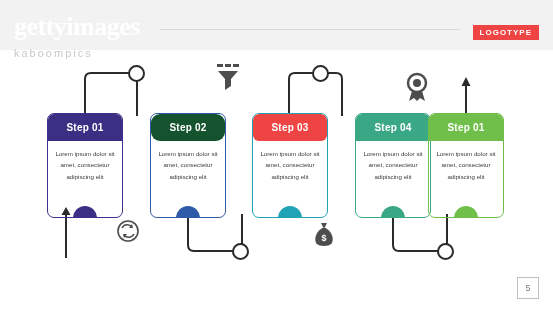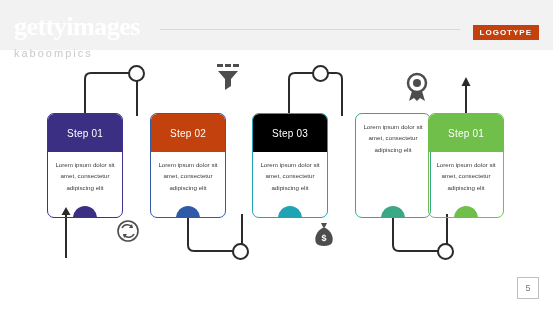--- a/index.html
+++ b/index.html
@@ -24,43 +24,43 @@
   }
   .wm-sub{
     position:absolute;left:14px;top:47px;
     font-size:11px;color:#c9c9c9;letter-spacing:2px;
   }
   .wm-line{
     position:absolute;left:160px;top:29px;width:300px;height:1px;background:#d8d8d8;
   }
   .logotype{
     position:absolute;right:14px;top:25px;
-    background:#c2410c;color:#ffffff;font-size:8px;font-weight:bold;
+    background:#ef4444;color:#ffffff;font-size:8px;font-weight:bold;
     letter-spacing:1px;padding:3px 7px;margin-left:46px;
   }
 
   
   .slide-num{
     position:absolute;right:14px;bottom:12px;
     width:20px;height:20px;border:1px solid #c0c0c0;
     display:flex;align-items:center;justify-content:center;
     font-size:9px;color:#7a7a7a;
   }
 
   
   svg.wires{position:absolute;left:0;top:0;width:553px;height:311px;}
 
   
   .card{
     position:absolute;width:76px;height:105px;border-radius:7px;
     box-sizing:border-box;overflow:hidden;
   }
   .card-head{
-    height:38px;display:flex;align-items:center;justify-content:center;
-    font-size:10px;font-weight:normal;color:#ffffff;letter-spacing:0.2px;
+    height:27px;display:flex;align-items:center;justify-content:center;
+    font-size:10px;font-weight:bold;color:#ffffff;letter-spacing:0.2px;
   }
   .card-body{
     height:79px;padding:7px 7px 0 7px;box-sizing:border-box;
     font-size:6.2px;line-height:1.85;color:#3b3b3b;text-align:center;
   }
   .card-notch{
     position:absolute;left:50%;bottom:-1px;transform:translateX(-50%);
     width:24px;height:12px;border-radius:12px 12px 0 0;
   }
 
@@ -133,32 +133,33 @@
     <text x="11" y="19" text-anchor="middle" font-size="9" fill="#ffffff" font-family="Liberation Sans, sans-serif" font-weight="bold">$</text>
   </svg>
 
   <div class="card" style="left:47px;top:113px;border:1.4px solid #3f2f8f;">
     <div class="card-head" style="background:#3b2f84;">Step 01</div>
     <div class="card-body">Lorem ipsum dolor sit amet, consectetur adipiscing elit</div>
     <div class="card-notch" style="background:#3b2f84;"></div>
   </div>
 
   <div class="card" style="left:150px;top:113px;border:1.4px solid #2f5aa8;">
-    <div class="card-head" style="background:#c2410c;">Step 02</div>
+    <div class="card-head" style="background:#14532d;border-radius:9px;">Step 02</div>
     <div class="card-body">Lorem ipsum dolor sit amet, consectetur adipiscing elit</div>
     <div class="card-notch" style="background:#2f5aa8;"></div>
   </div>
 
   <div class="card" style="left:252px;top:113px;border:1.4px solid #1fa3b5;">
-    <div class="card-head" style="background:#000000;">Step 03</div>
+    <div class="card-head" style="background:#ef4444;border-radius:6px;">Step 03</div>
     <div class="card-body">Lorem ipsum dolor sit amet, consectetur adipiscing elit</div>
     <div class="card-notch" style="background:#1fa3b5;"></div>
   </div>
 
   <div class="card" style="left:355px;top:113px;border:1.4px solid #3aa884;">
+    <div class="card-head" style="background:#3aa884;">Step 04</div>
     <div class="card-body">Lorem ipsum dolor sit amet, consectetur adipiscing elit</div>
     <div class="card-notch" style="background:#3aa884;"></div>
   </div>
 
   <div class="card" style="left:428px;top:113px;border:1.4px solid #6fbf4a;">
     <div class="card-head" style="background:#6fbf4a;">Step 01</div>
     <div class="card-body">Lorem ipsum dolor sit amet, consectetur adipiscing elit</div>
     <div class="card-notch" style="background:#6fbf4a;"></div>
   </div>
 

